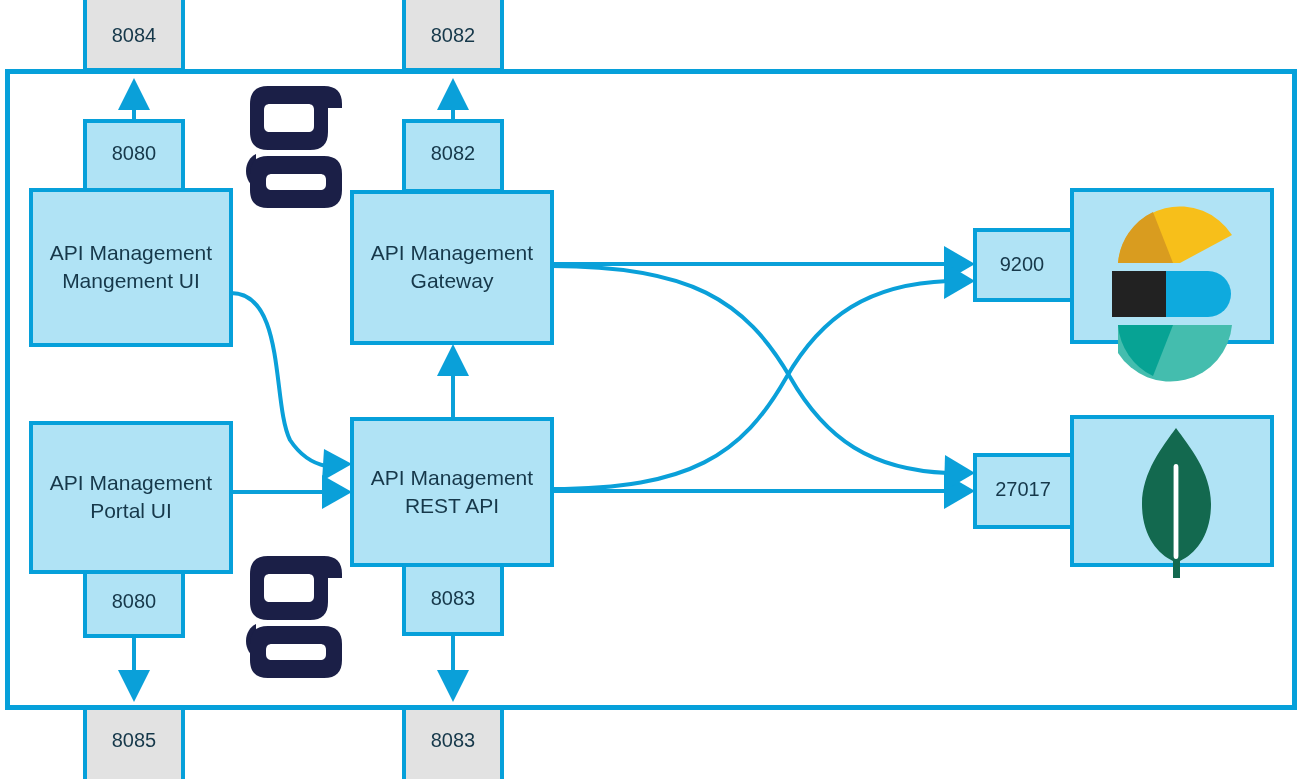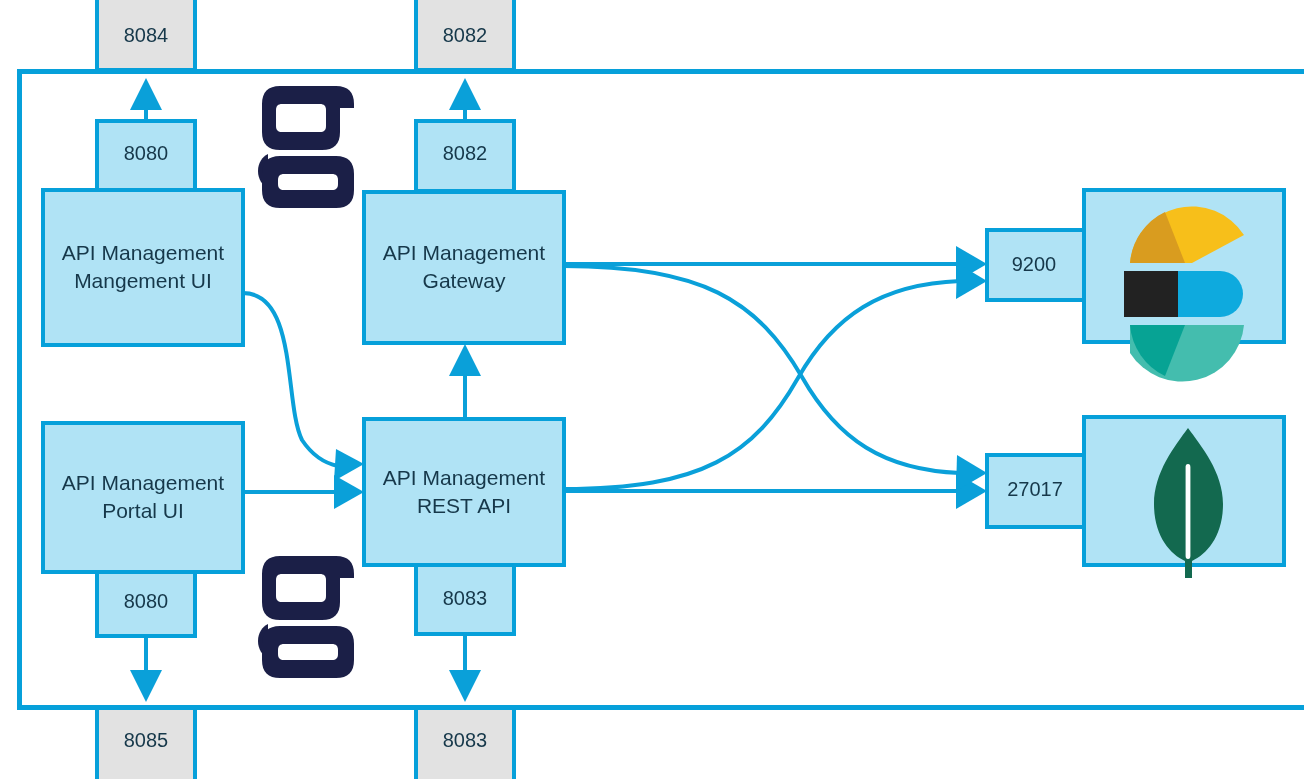--- a/index.html
+++ b/index.html
@@ -3,21 +3,21 @@
 <meta charset="utf-8">
 <title>Gravitee API Management Architecture Diagram</title>
 <style>
   html,body{margin:0;padding:0;background:#ffffff;}
   body{
     width:1304px;height:779px;
     font-family:"Liberation Sans", sans-serif;
     overflow:hidden;
     position:relative;
   }
-  #stage{position:absolute;left:12px;top:0;width:1068px;height:779px;}
+  #stage{position:absolute;left:0;top:0;width:1068px;height:779px;}
   svg#diagram{position:absolute;left:0;top:0;width:1304px;height:779px;display:block;}
 
   .node-label{
     fill:#16384a;
     font-family:"Liberation Sans", sans-serif;
     font-size:21px;
     text-anchor:middle;
     dominant-baseline:middle;
   }
   .port-label{

